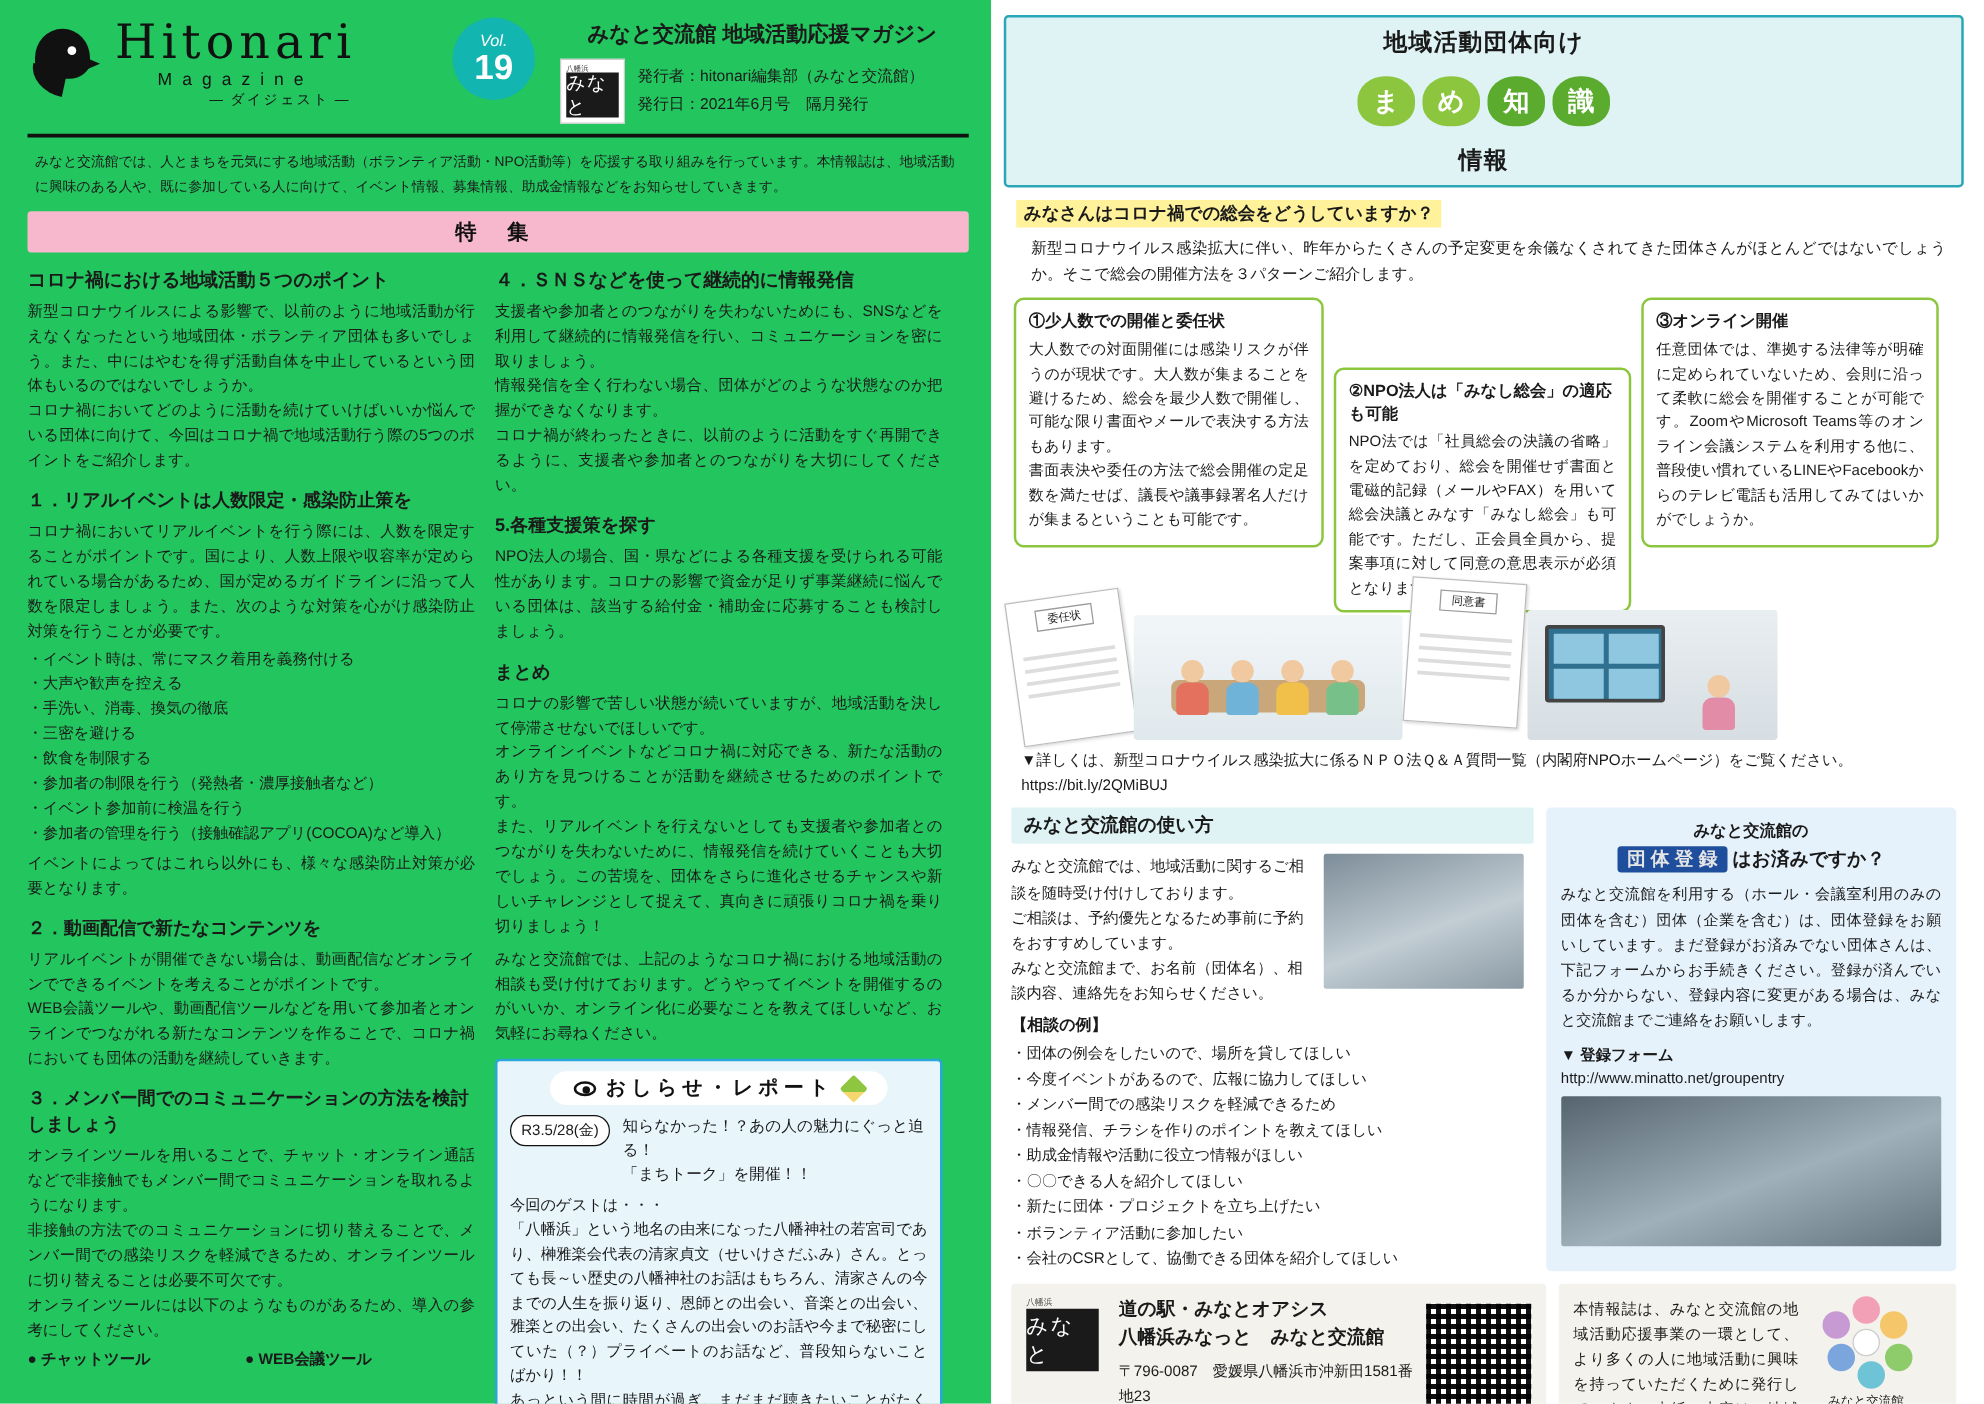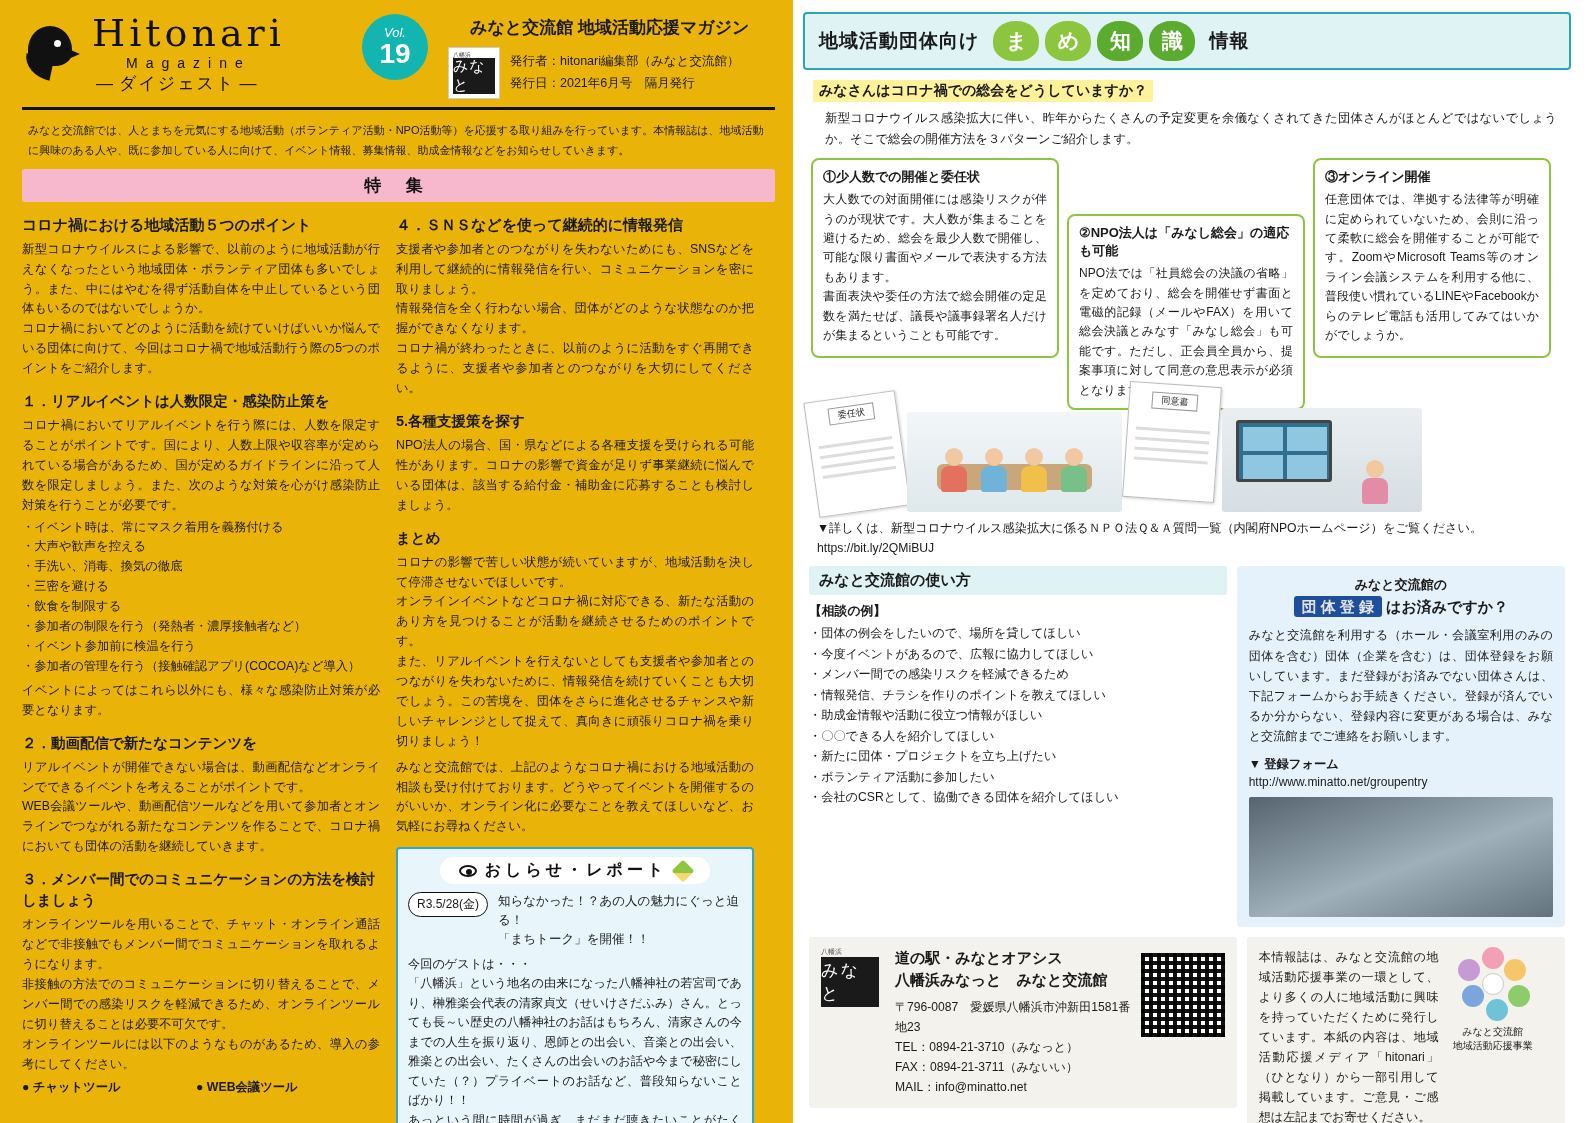--- a/index.html
+++ b/index.html
@@ -10,33 +10,33 @@
     background:#ffffff;
     color:#1a1a1a;
     overflow:hidden;
   }
   .page { position:relative; width:1587px; height:1123px; display:flex; }
 
   
   .left-page {
     width:793px; height:1123px; position:relative;
     padding:14px 18px 10px 22px;
-    background:#eab308;
+    background:#22c55e;
   }
   .masthead { display:flex; align-items:flex-start; gap:10px; border-bottom:3px solid #111; padding-bottom:8px; }
   .logo-block { display:flex; align-items:center; gap:8px; width:330px; flex-shrink:0; }
   .bird { width:62px; height:62px; position:relative; }
   .bird-body { position:absolute; left:6px; top:4px; width:44px; height:40px; background:#111; border-radius:60% 60% 45% 45% / 70% 70% 40% 40%; }
   .bird-tail { position:absolute; left:2px; top:34px; width:28px; height:22px; background:#111; border-radius:0 0 0 100%; transform:rotate(12deg); }
   .bird-beak { position:absolute; left:44px; top:26px; width:0; height:0; border-left:14px solid #111; border-top:6px solid transparent; border-bottom:6px solid transparent; }
   .bird-eye { position:absolute; left:32px; top:18px; width:7px; height:7px; background:#fff; border-radius:50%; }
   .wordmark { line-height:1; }
   .wordmark .hit { font-size:38px; letter-spacing:4px; color:#111; font-family:"DejaVu Serif", serif; }
   .wordmark .mag { font-size:14px; letter-spacing:8px; color:#111; text-align:center; margin-top:4px; }
-  .wordmark .digest { font-size:17px; letter-spacing:2px; color:#111; text-align:left; margin-top:5px; }
+  .wordmark .digest { font-size:11px; letter-spacing:2px; color:#111; text-align:right; margin-top:5px; }
   .wordmark .digest:before, .wordmark .digest:after { content:"—"; margin:0 4px; }
   .volbadge { width:66px; height:66px; border-radius:50%; background:#13b5b1; color:#fff; text-align:center; display:flex; flex-direction:column; align-items:center; justify-content:center; flex-shrink:0; }
   .volbadge .v { font-size:13px; font-style:italic; line-height:1; }
   .volbadge .n { font-size:28px; font-weight:bold; line-height:1.05; }
   .mast-right { flex:1; padding-left:10px; }
   .mast-title { font-size:17px; font-weight:bold; margin:2px 0 8px 22px; }
   .pub-row { display:flex; align-items:center; gap:10px; }
   .minato-logo { width:52px; height:52px; border:1px solid #ccc; position:relative; flex-shrink:0; background:#fff; }
   .minato-logo .ml-top { font-size:6px; position:absolute; top:3px; left:4px; color:#444; }
   .minato-logo .ml-main { position:absolute; inset:10px 4px 4px 4px; background:#1a1a1a; color:#fff; font-size:15px; display:flex; align-items:center; justify-content:center; letter-spacing:1px; }
@@ -65,21 +65,21 @@
   .eye { width:18px; height:12px; border:2px solid #111; border-radius:50%; position:relative; }
   .eye:after { content:""; position:absolute; left:5px; top:2px; width:6px; height:6px; background:#111; border-radius:50%; }
   .pencil { width:16px; height:16px; background:linear-gradient(135deg,#8ec640 60%, #f5d76e 60%); transform:rotate(45deg); border-radius:2px; }
   .date-row { display:flex; gap:10px; align-items:flex-start; }
   .date-pill { border:1px solid #111; background:#fff; border-radius:14px; font-size:12px; padding:3px 8px; white-space:nowrap; }
   .date-text { font-size:12.5px; line-height:1.5; }
   .notice-body { font-size:12.2px; line-height:1.6; margin-top:6px; text-align:justify; }
 
   
   .right-page { width:794px; height:1123px; position:relative; background:#ffffff; padding:12px 16px 10px 10px; }
-  .mame-header { background:#dff3f5; border:2px solid #2aa7b5; border-radius:4px; display:flex; align-items:center; gap:14px; padding:7px 14px; }
+  .mame-header { background:#dff3f5; border:2px solid #2aa7b5; border-radius:4px; display:flex; align-items:center; gap:14px; padding:7px 14px;flex-direction:column; }
   .mame-left { font-size:19px; font-weight:bold; letter-spacing:1px; }
   .mame-chips { display:flex; gap:6px; }
   .chip { width:46px; height:40px; background:#8cc63f; border-radius:48% 48% 44% 44%; color:#fff; font-size:21px; font-weight:bold; display:flex; align-items:center; justify-content:center; position:relative; }
   .chip.dark { background:#5aab2e; }
   .mame-right { font-size:19px; font-weight:bold; letter-spacing:1px; }
 
   .q-band { background:#fff29a; display:inline-block; font-size:14px; font-weight:bold; padding:2px 6px; margin:10px 0 6px 10px;font-family:Liberation Serif, serif; }
   .lede { font-size:12.4px; line-height:1.7; margin:0 14px 8px 22px; text-align:justify; }
 
   .three-cards { display:flex; gap:8px; align-items:flex-start; padding:0 8px; position:relative; }
@@ -349,20 +349,26 @@
     </div>
 
     <div class="ref-note">
       <div>▼詳しくは、新型コロナウイルス感染拡大に係るＮＰＯ法Ｑ＆Ａ質問一覧（内閣府NPOホームページ）をご覧ください。</div>
       <div>https://bit.ly/2QMiBUJ</div>
     </div>
 
     <div class="lower">
       <div class="use-col">
         <div class="use-title">みなと交流館の使い方</div>
+        <div class="use-row">
+          <div class="use-text" style="white-space:pre-line">みなと交流館では、地域活動に関するご相談を随時受け付けしております。
+ご相談は、予約優先となるため事前に予約をおすすめしています。
+みなと交流館まで、お名前（団体名）、相談内容、連絡先をお知らせください。</div>
+          <div class="use-photo"></div>
+        </div>
         <div class="ex-title">【相談の例】</div>
         <ul class="ex-list">
           <li>団体の例会をしたいので、場所を貸してほしい</li>
           <li>今度イベントがあるので、広報に協力してほしい</li>
           <li>メンバー間での感染リスクを軽減できるため</li>
           <li>情報発信、チラシを作りのポイントを教えてほしい</li>
           <li>助成金情報や活動に役立つ情報がほしい</li>
           <li>〇〇できる人を紹介してほしい</li>
           <li>新たに団体・プロジェクトを立ち上げたい</li>
           <li>ボランティア活動に参加したい</li>

